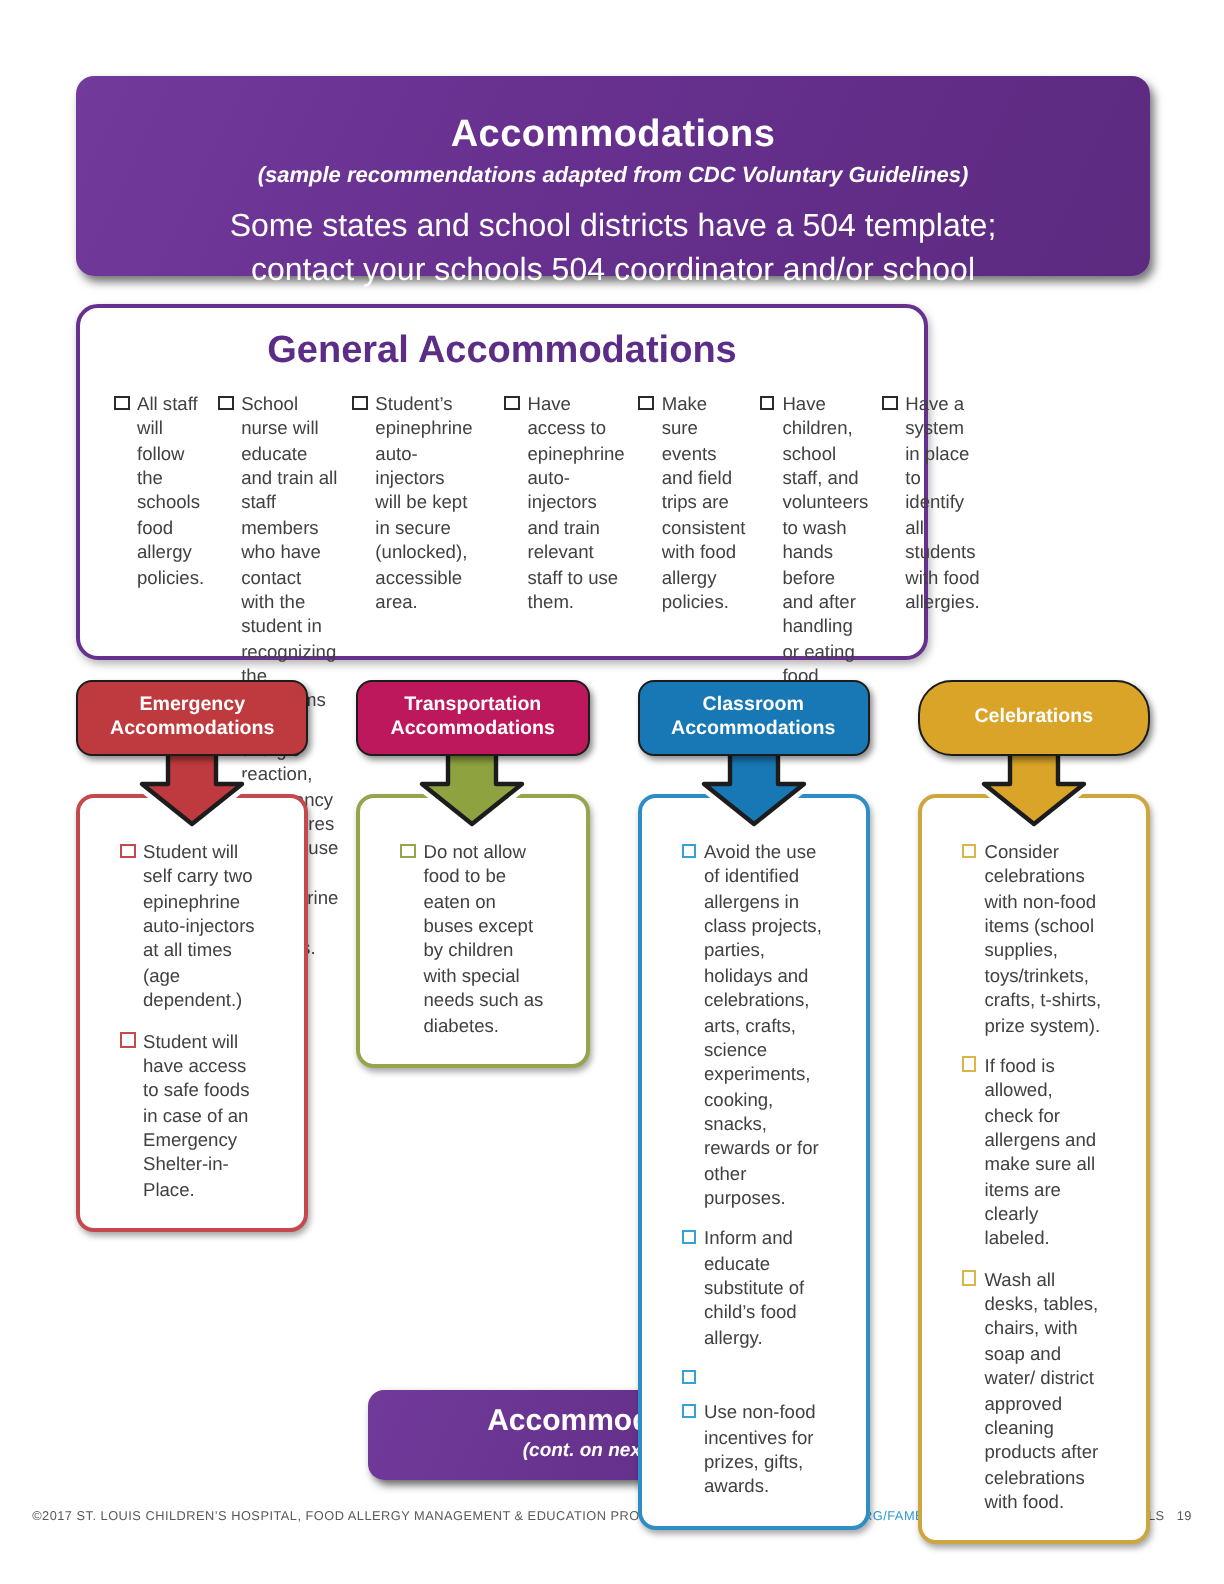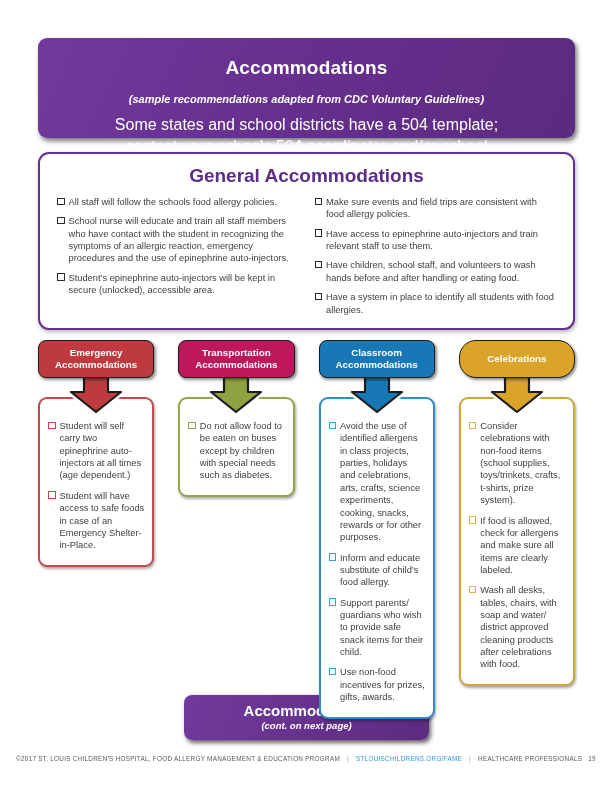--- a/index.html
+++ b/index.html
@@ -10,33 +10,33 @@
   }
 
   
   .banner-top {
     position:absolute; left:38px; top:38px; width:537px; height:100px;
     background:linear-gradient(115deg,#713a9b 0%,#67308f 45%,#5c2a7f 100%);
     border-radius:9px; box-shadow:2px 3px 5px rgba(0,0,0,.55);
     color:#fff; text-align:center; box-sizing:border-box; padding-top:19px;
   }
   .banner-title { font-size:19px; font-weight:bold; letter-spacing:.2px; }
-  .banner-sub   { font-size:11px; font-weight:bold; font-style:italic; margin-top:14px; }
+  .banner-sub   { font-size:11px; font-weight:bold; font-style:italic; margin-top:3px; }
   .banner-body  { font-size:16px; line-height:1.4; margin:9px auto 0; max-width:412px; }
 
   
   .general-box {
-    position:absolute; left:38px; top:152px; width:537px; height:178px;
+    position:absolute; left:38px; top:152px; width:426px; height:178px;
     background:#fff; border:2px solid #67308f; border-radius:11px;
     box-shadow:1px 2px 4px rgba(0,0,0,.30); box-sizing:border-box;
     padding:11px 17px 8px;
   }
   .general-title { text-align:center; color:#5c2d87; font-size:19px; font-weight:bold; margin-bottom:9px; }
   .general-cols  { display:flex; gap:16px; }
-  .general-col   { flex:1; display:flex; flex-direction:column; gap:7px; }
+  .general-col   { flex:1; display:flex; flex-direction:row; gap:7px; }
 
   .check-item { display:flex; font-size:9.3px; line-height:1.33; color:#414042; }
   .checkbox {
     width:5.5px; height:5.5px; border:1.4px solid #2b2b2b;
     margin-right:4px; margin-top:1.5px; flex:0 0 auto; background:#fff;
   }
 
   
   .columns {
     position:absolute; left:38px; top:340px; width:537px;
@@ -48,21 +48,21 @@
     border:1.6px solid #1c1c1c; border-radius:8px;
     color:#fff; font-weight:bold; font-size:9.8px; line-height:1.25;
     display:flex; align-items:center; justify-content:center; text-align:center;
     padding:3px 8px; box-shadow:1.5px 2px 3px rgba(0,0,0,.45);
     position:relative; z-index:3;
   }
   .arrow-wrap { position:relative; z-index:2; margin-top:-2px; margin-bottom:-17px; height:38px; }
   .col-box {
     width:100%; box-sizing:border-box; background:#fff;
     border-style:solid; border-width:2px; border-radius:9px;
-    padding:21px 8px 13px; box-shadow:1px 2px 3px rgba(0,0,0,.35);
+    padding:21px 20px 13px; box-shadow:1px 2px 3px rgba(0,0,0,.35);
     display:flex; flex-direction:column; gap:8px;
     position:relative; z-index:1;
   }
   .col-box .check-item { font-size:9.3px; }
 
   
   .banner-bottom {
     position:absolute; left:184px; top:695px; width:245px; height:45px;
     background:linear-gradient(115deg,#713a9b,#5d2a80);
     border-radius:8px; box-shadow:2px 2.5px 4px rgba(0,0,0,.6);
@@ -105,25 +105,25 @@
             <span class="check-text">School nurse will educate and train all staff members who have contact with the student in recognizing the symptoms of an allergic reaction, emergency procedures and the use of epinephrine auto-injectors.</span>
           </div>
           <div class="check-item">
             <span class="checkbox"></span>
             <span class="check-text">Student’s epinephrine auto-injectors will be kept in secure (unlocked), accessible area.</span>
           </div>
         </div>
       <div class="general-col" id="general-right">
           <div class="check-item">
             <span class="checkbox"></span>
+            <span class="check-text">Have access to epinephrine auto-injectors and train relevant staff to use them.</span>
+          </div>
+          <div class="check-item">
+            <span class="checkbox"></span>
             <span class="check-text">Make sure events and field trips are consistent with food allergy policies.</span>
-          </div>
-          <div class="check-item">
-            <span class="checkbox"></span>
-            <span class="check-text">Have access to epinephrine auto-injectors and train relevant staff to use them.</span>
           </div>
           <div class="check-item">
             <span class="checkbox"></span>
             <span class="check-text">Have children, school staff, and volunteers to wash hands before and after handling or eating food.</span>
           </div>
           <div class="check-item">
             <span class="checkbox"></span>
             <span class="check-text">Have a system in place to identify all students with food allergies.</span>
           </div>
         </div>
@@ -177,21 +177,20 @@
           <div class="check-item">
             <span class="checkbox" style="border-color: rgb(53, 161, 218);"></span>
             <span class="check-text">Avoid the use of identified allergens in class projects, parties, holidays and celebrations, arts, crafts, science experiments, cooking, snacks, rewards or for other purposes.</span>
           </div>
           <div class="check-item">
             <span class="checkbox" style="border-color: rgb(53, 161, 218);"></span>
             <span class="check-text">Inform and educate substitute of child’s food allergy.</span>
           </div>
           <div class="check-item">
             <span class="checkbox" style="border-color: rgb(53, 161, 218);"></span>
-            <span class="check-text">Support parents/ guardians who wish to provide safe snack items for their child.</span>
           </div>
           <div class="check-item">
             <span class="checkbox" style="border-color: rgb(53, 161, 218);"></span>
             <span class="check-text">Use non-food incentives for prizes, gifts, awards.</span>
           </div>
         </div>
       </div>
       <div class="col">
         <div class="col-header" style="background: rgb(217, 164, 40); border-radius: 17px;">
           <span>Celebrations</span>

